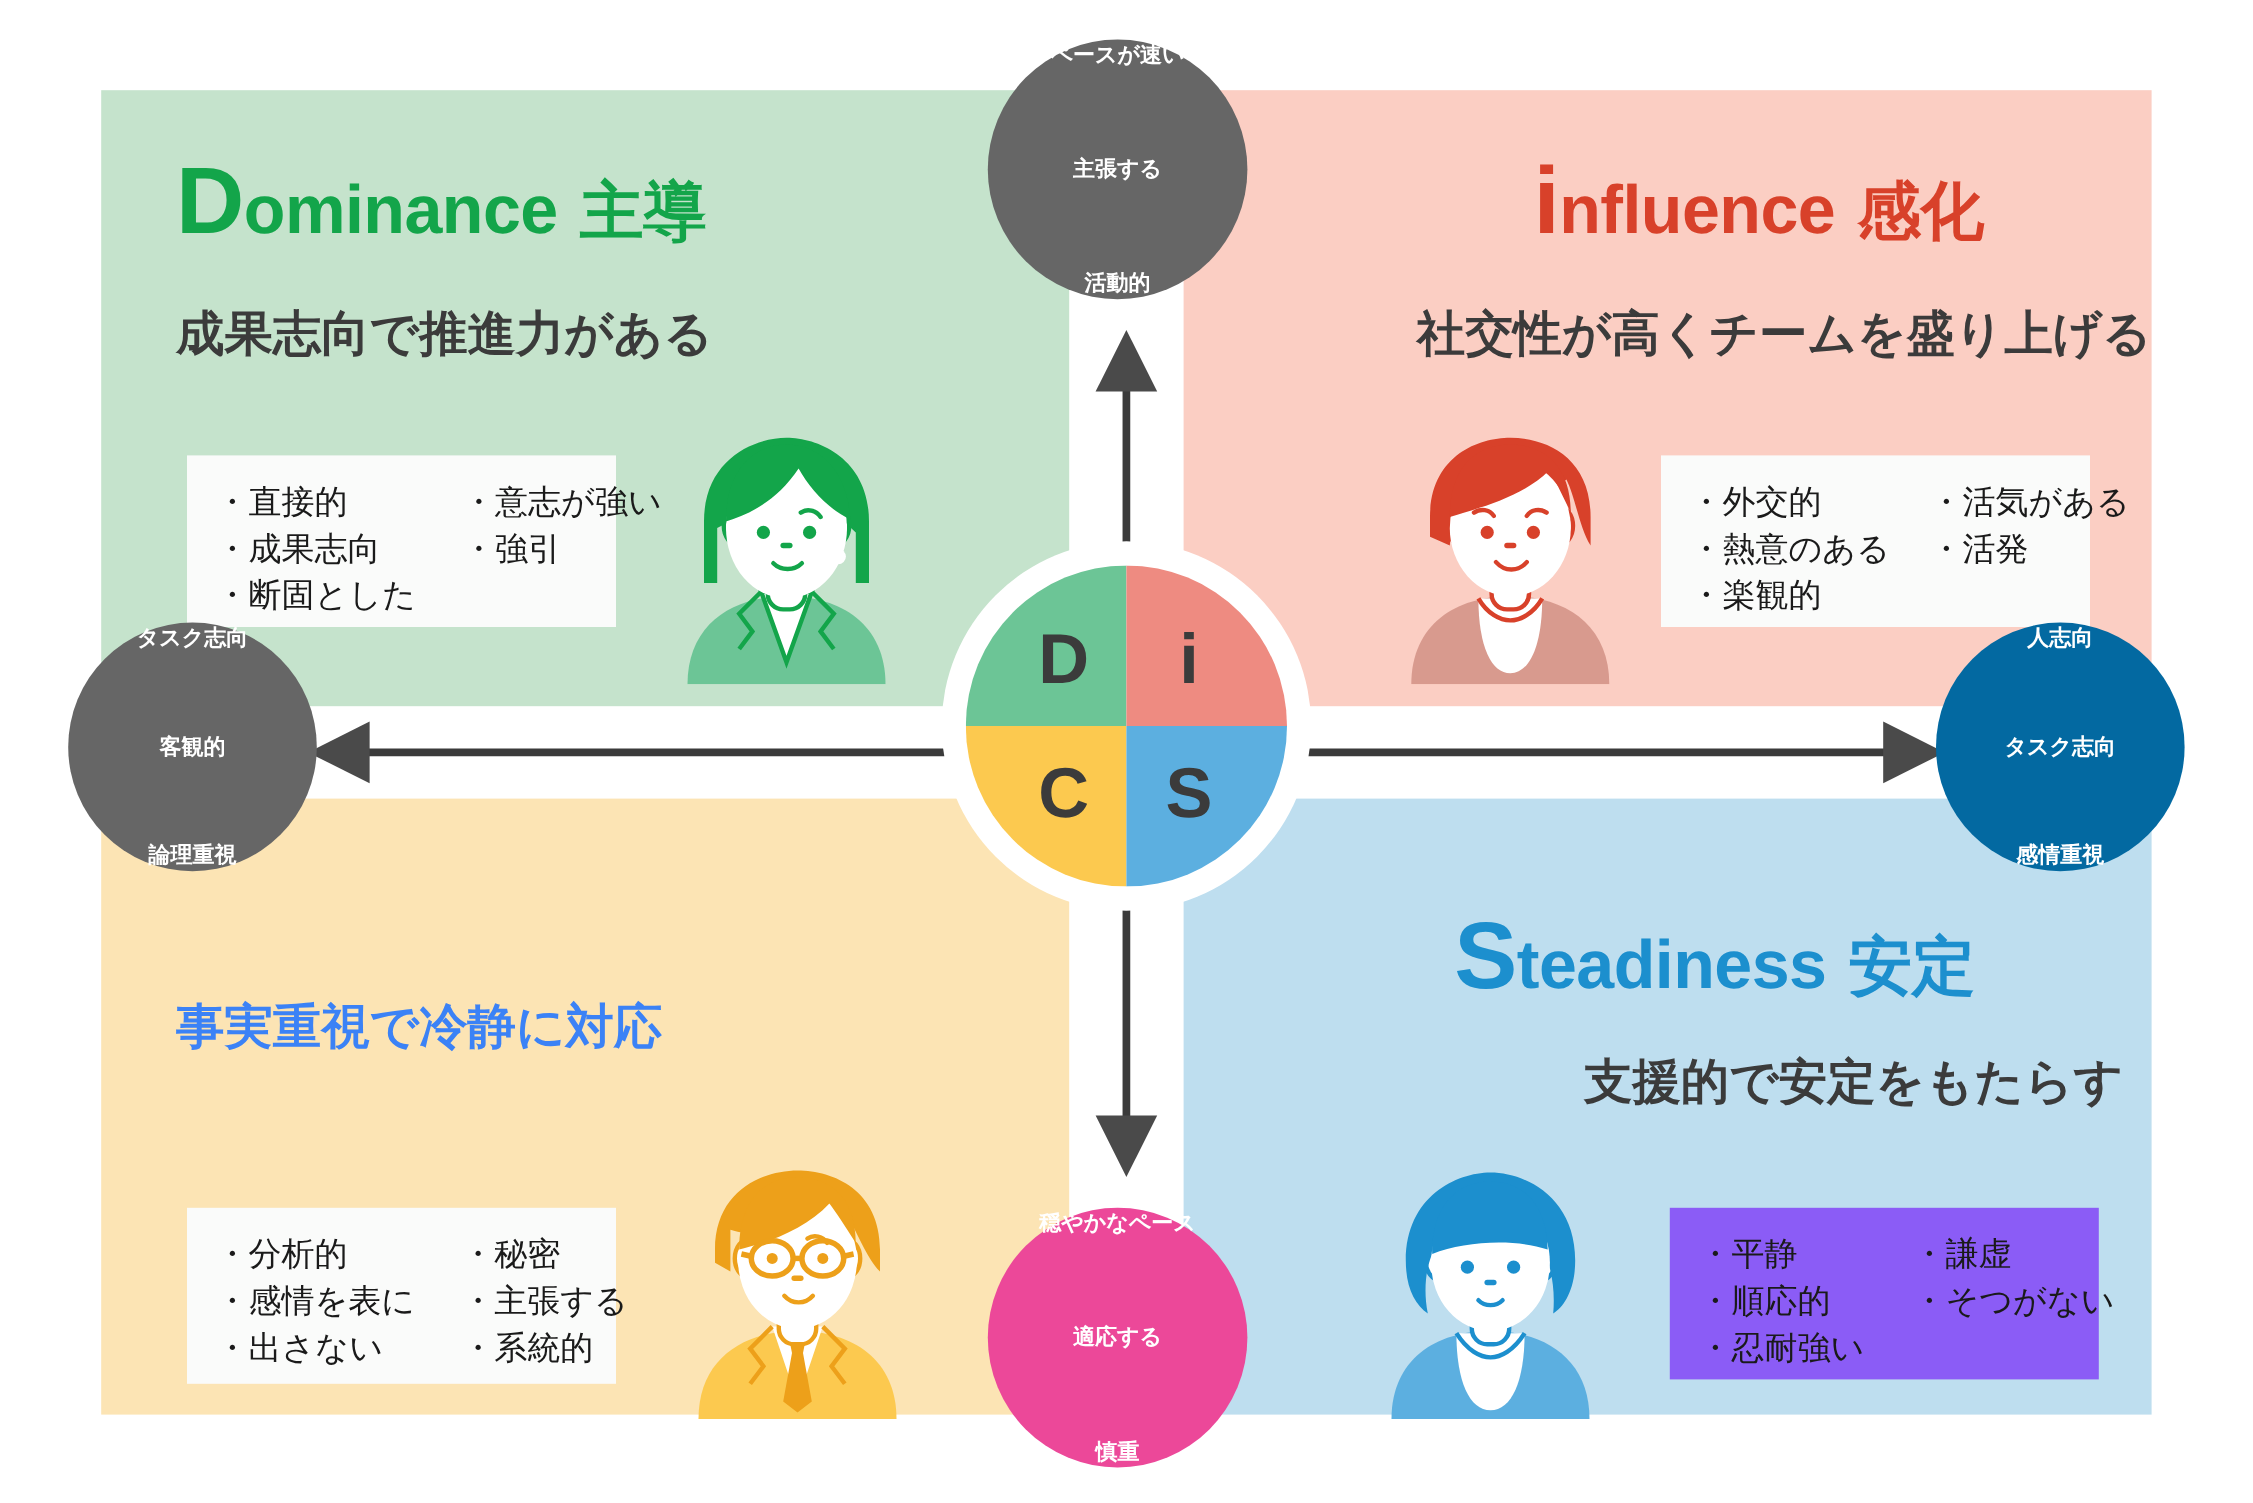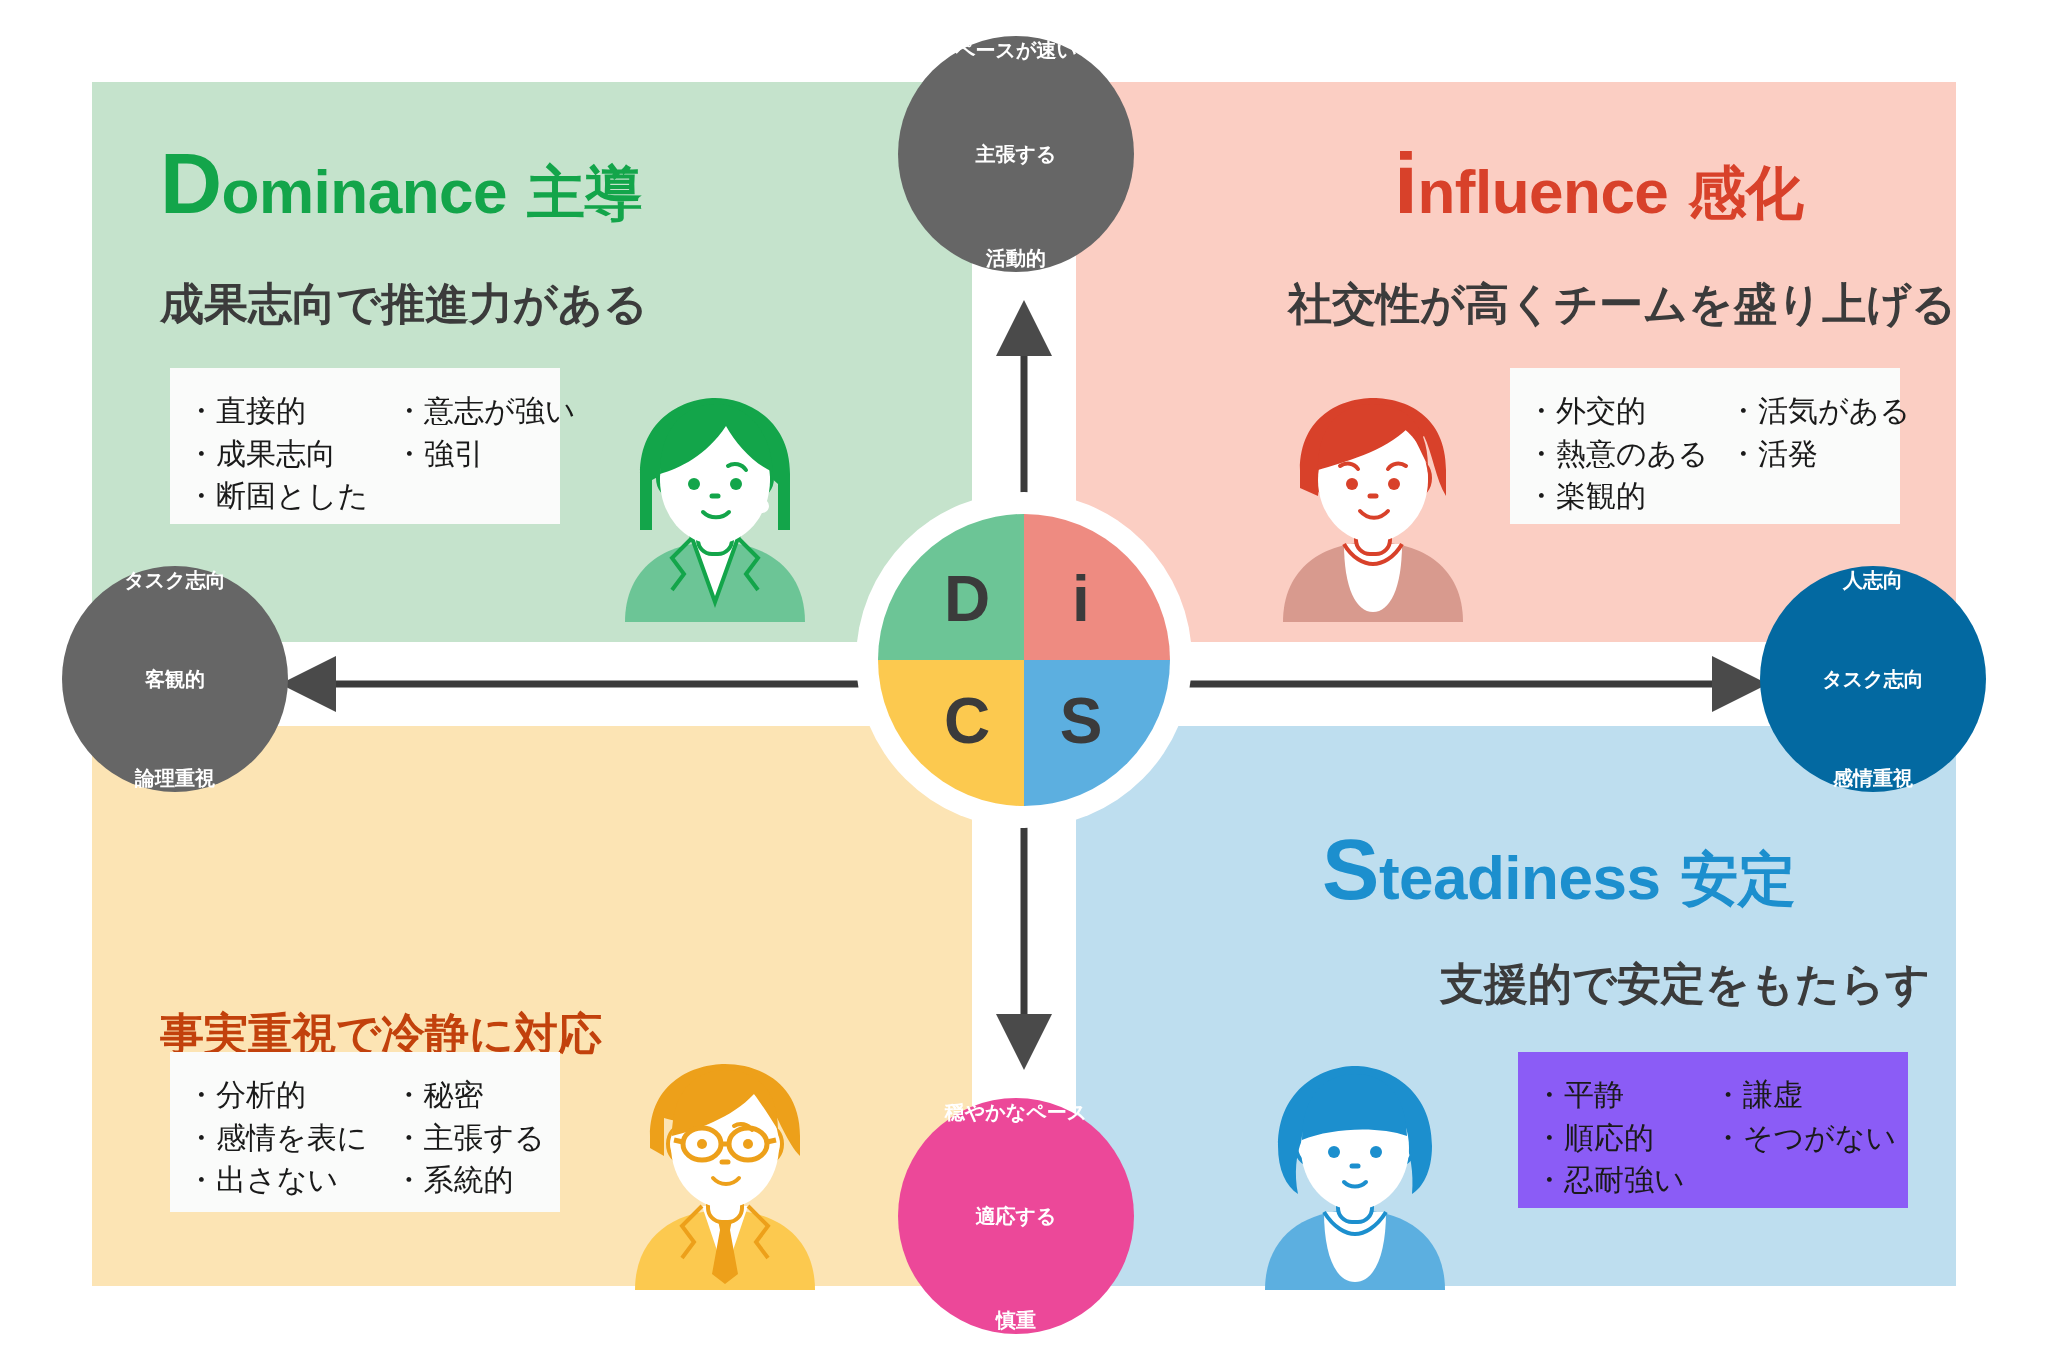--- a/index.html
+++ b/index.html
@@ -48,22 +48,23 @@
     color: #3b3b3b;
     line-height: 1;
   }
 
   
   .traitbox {
     position: absolute;
     background: #fafbfa;
     display: flex;
     box-sizing: border-box;
-    padding: 22px 26px 22px 16px;
-    gap: 2px;
+    padding: 22px 26px 22px 26px;
+    gap: 18px;
+    margin-top: 46px;
   }
   .traitcol {
     display: flex;
     flex-direction: column;
     gap: 6px;
   }
   .traitcol li {
     list-style: none;
     font-size: 30px;
     color: #1a1a1a;
@@ -285,21 +286,21 @@
       <path d="M50 78 C50 26 80 12 105 12 C134 12 160 30 160 74 C152 58 146 44 140 36 C116 60 76 70 50 78 Z" fill="#d8412a"></path>
       <circle cx="84" cy="92" r="6" fill="#d8412a"></circle>
       <circle cx="126" cy="92" r="6" fill="#d8412a"></circle>
       <path d="M72 74 C78 70 86 71 90 77" fill="none" stroke="#d8412a" stroke-width="4" stroke-linecap="round"></path>
       <path d="M120 77 C124 71 132 70 138 74" fill="none" stroke="#d8412a" stroke-width="4" stroke-linecap="round"></path>
       <path d="M102 104 L108 104" stroke="#d8412a" stroke-width="5" stroke-linecap="round"></path>
       <path d="M92 119 C100 128 112 128 120 119" fill="none" stroke="#d8412a" stroke-width="4" stroke-linecap="round"></path>
     </g>
   </svg>
 
-  <div class="qsub" style="left: 160px; top: 1012px; color: #c2410c;">事実重視で冷静に対応</div>
+  <div class="qsub" style="left: 160px; top: 912px; color: #3b82f6;">事実重視で冷静に対応</div>
   <div class="traitbox" style="left: 170px; top: 1052px; width: 390px; height: 160px; background: rgb(250, 251, 250);">
     <div class="traitcol">
       <ul>
         <li>分析的</li>
         <li>感情を表に</li>
         <li style="list-style:none;">出さない</li>
       </ul>
     </div>
     <div class="traitcol" style="margin-left:24px;">
       <ul>

